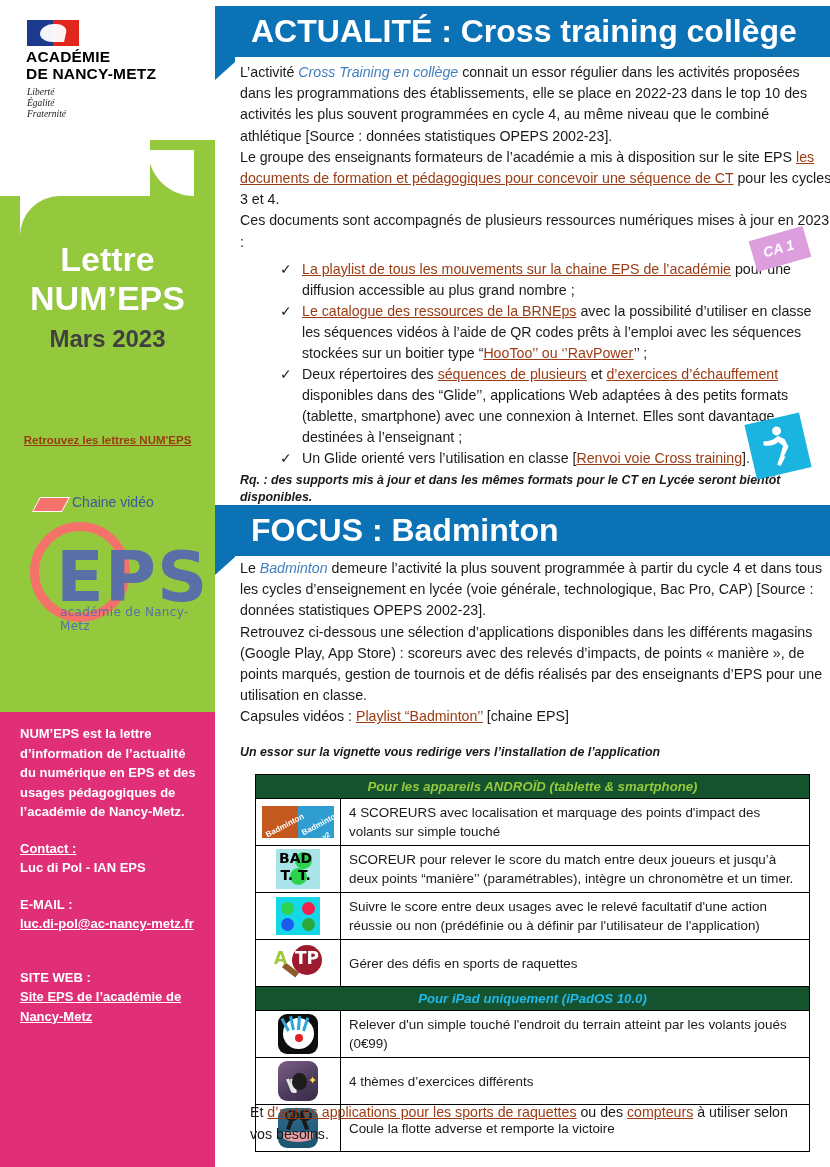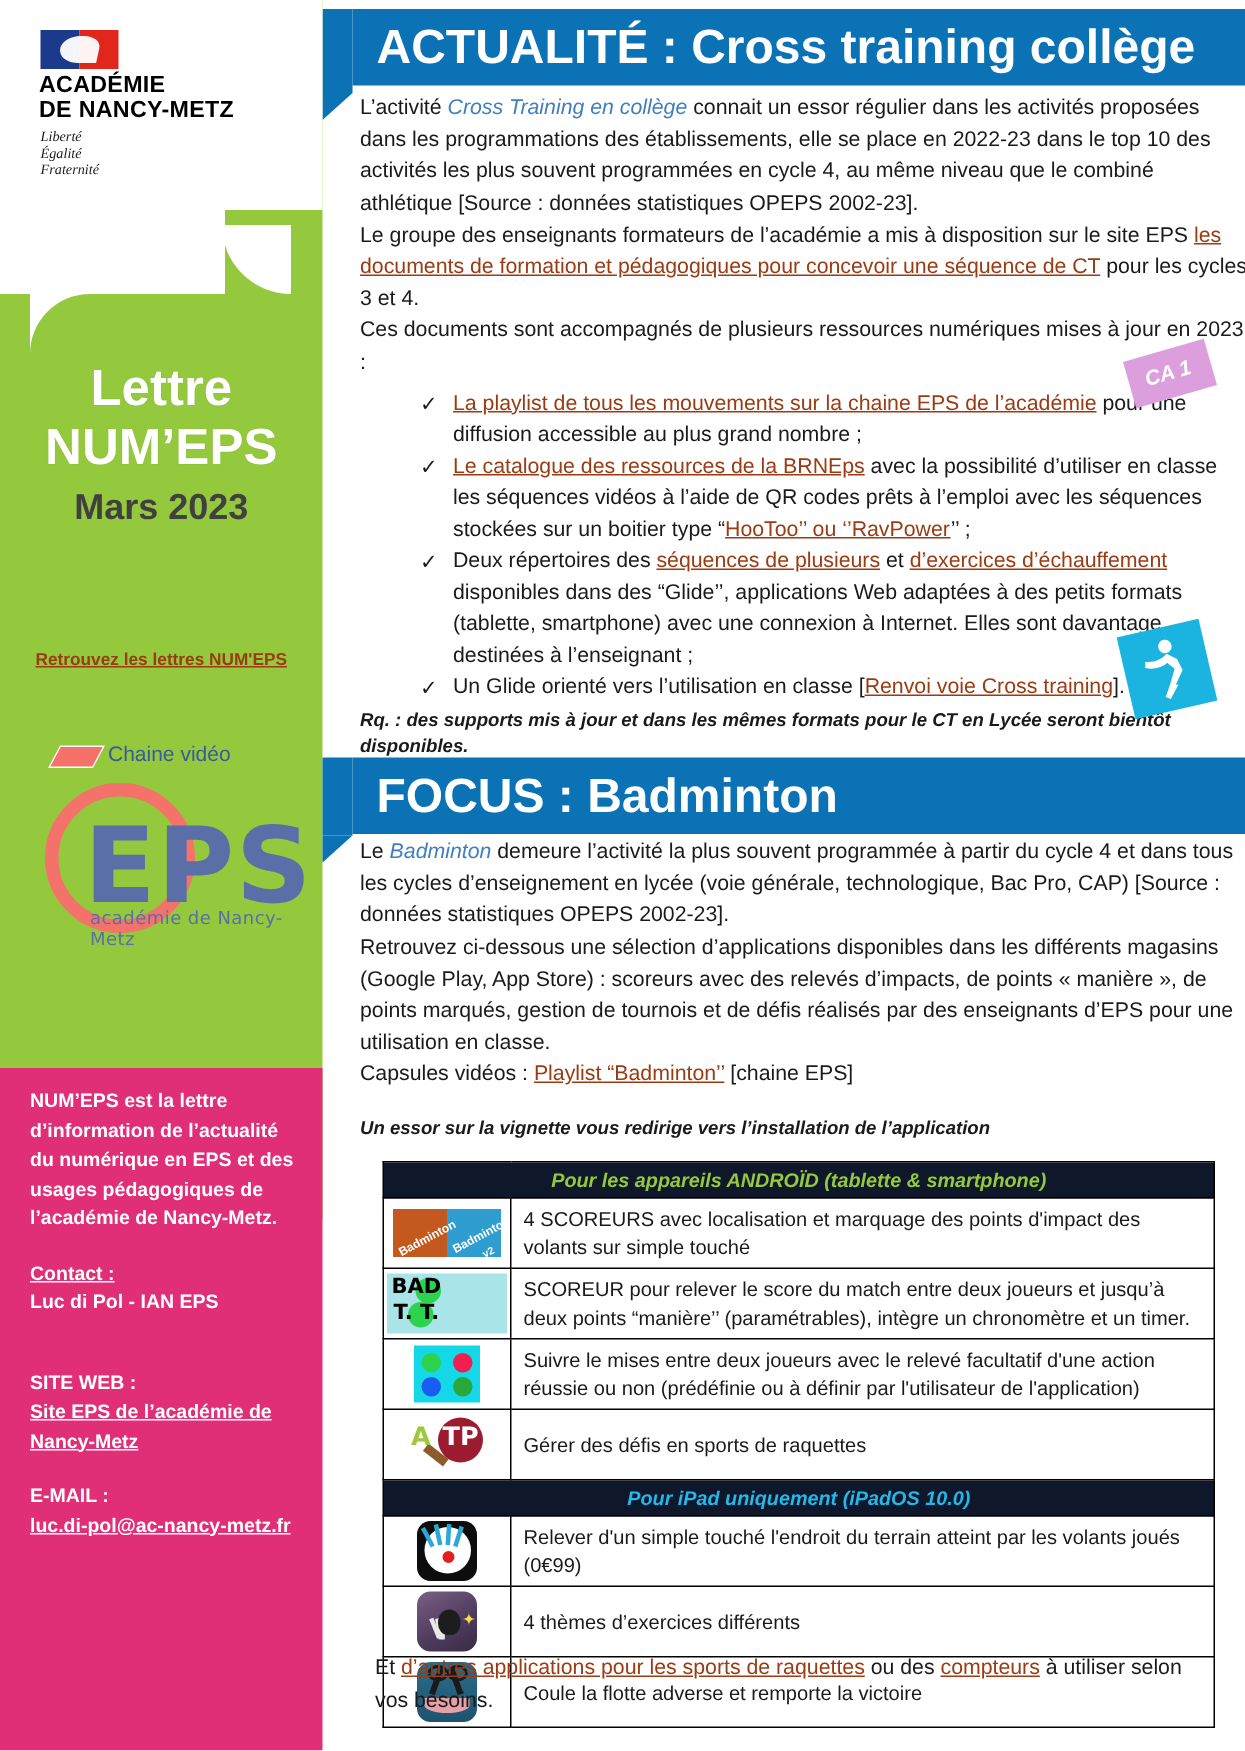--- a/index.html
+++ b/index.html
@@ -84,32 +84,32 @@
   .sport-icon{position:absolute;left:750px;top:418px;width:56px;height:56px;background:#1bb4e0;
       transform:rotate(-13deg);z-index:6;}
   .sport-icon svg{position:absolute;left:6px;top:5px;}
 
   
   .apps-table{position:absolute;left:255px;top:774px;width:555px;border-collapse:collapse;
       font-size:13.4px;line-height:19px;}
   .apps-table td{border:1px solid #000;padding:0;vertical-align:middle;}
   .apps-table td.desc{padding:4px 6px 4px 8px;}
   .apps-table td.icon{width:84px;text-align:center;padding:3px 0;}
-  .sec-head td{background:#0f172a;color:#fff;text-align:center;font-weight:bold;font-style:italic;
+  .sec-head td{background:#14532d;color:#fff;text-align:center;font-weight:bold;font-style:italic;
       font-size:13.2px;padding:2px 0;border:1px solid #000;}
   .sec-head.green td{color:#95c93d;}
   .sec-head.cyan td{color:#22b8ea;}
 
   .ic{display:inline-block;vertical-align:middle;}
   .ic-bad1{width:72px;height:32px;position:relative;overflow:hidden;}
   .ic-bad1 .h1{position:absolute;left:0;top:0;width:36px;height:32px;background:#c4591f;}
   .ic-bad1 .h2{position:absolute;left:36px;top:0;width:36px;height:32px;background:#2f9dd0;}
   .ic-bad1 .t{position:absolute;color:#fff;font-size:8px;font-weight:bold;
       transform:rotate(-28deg);white-space:nowrap;}
-  .ic-badtt{width:44px;height:40px;background:#a9e4e8;position:relative;padding-left:36px;}
+  .ic-badtt{width:44px;height:40px;background:#a9e4e8;position:relative;}
   .ic-badtt .g{position:absolute;left:19px;top:3px;width:17px;height:17px;border-radius:50%;background:#2bd34e;}
   .ic-badtt .g2{position:absolute;left:14px;top:19px;width:17px;height:17px;border-radius:50%;background:#2bd34e;}
   .ic-badtt .tx{position:absolute;left:3px;top:1px;font-size:14px;font-weight:bold;color:#000;
       line-height:17px;font-family:"DejaVu Sans",sans-serif;}
   .ic-dots{width:44px;height:38px;background:#14d8e8;position:relative;}
   .ic-dots i{position:absolute;width:13px;height:13px;border-radius:50%;}
   .ic-atp{width:52px;height:40px;position:relative;}
   .ic-atp .pad{position:absolute;left:20px;top:2px;width:30px;height:30px;border-radius:50%;background:#9c1b2e;}
   .ic-atp .hdl{position:absolute;left:10px;top:24px;width:17px;height:6px;background:#8c5a2b;
       transform:rotate(38deg);}
@@ -186,27 +186,27 @@
     <div class="eps-sub">académie de Nancy-Metz</div>
   </div>
 
   <div class="pink-panel">
     <div class="pink-inner">
       <div class="blk">NUM’EPS est la lettre d’information de l’actualité du numérique en EPS et des usages pédagogiques de l’académie de Nancy-Metz.</div>
       <div class="blk">
         <span class="u">Contact :</span>
         <span>Luc di Pol - IAN EPS</span>
       </div>
+      <div class="blk">
+        <span style="display:block">E-MAIL :</span>
+        <span class="u">luc.di-pol@ac-nancy-metz.fr</span>
+      </div>
       <div class="blk" style="margin-top:34px">
         <span style="display:block">SITE WEB :</span>
         <span class="u">Site EPS de l’académie de Nancy-Metz</span>
-      </div>
-      <div class="blk">
-        <span style="display:block">E-MAIL :</span>
-        <span class="u">luc.di-pol@ac-nancy-metz.fr</span>
       </div>
     </div>
   </div>
 </div>
 
 <div class="right-col">
 
   <div class="banner-tail" style="top:6px;height:56px"></div>
   <div class="banner" style="top:6px">ACTUALITÉ : Cross training collège</div>
 
@@ -298,21 +298,21 @@
 
     <tr>
       <td class="icon">
         <span class="ic ic-dots">
           <i style="left:5px;top:5px;background:#2bd34e"></i>
           <i style="left:26px;top:5px;background:#f01f4e"></i>
           <i style="left:5px;top:21px;background:#1a5cf0"></i>
           <i style="left:26px;top:21px;background:#2ba83c"></i>
         </span>
       </td>
-      <td class="desc">Suivre le mises entre deux joueurs avec le relevé facultatif d'une action réussie ou non (prédéfinie ou à définir par l'utilisateur de l'application)</td>
+      <td class="desc">Suivre le score entre deux usages avec le relevé facultatif d'une action réussie ou non (prédéfinie ou à définir par l'utilisateur de l'application)</td>
     </tr>
 
     <tr>
       <td class="icon">
         <span class="ic ic-atp">
           <span class="hdl"></span>
           <span class="pad"></span>
           <span class="tx">A</span>
           <span class="tx2">TP</span>
         </span>

